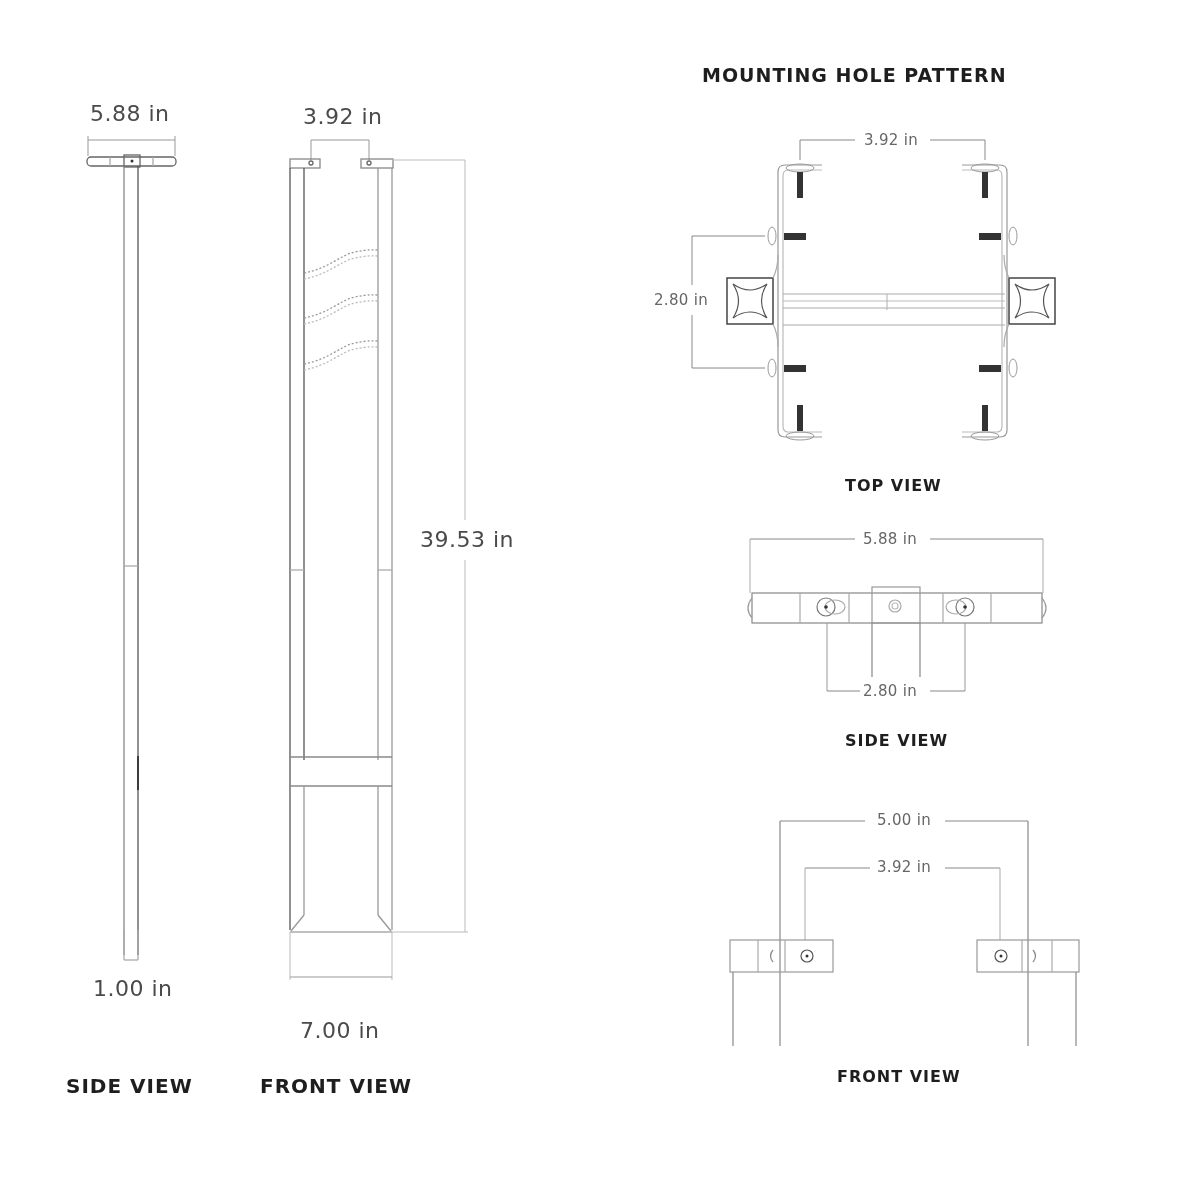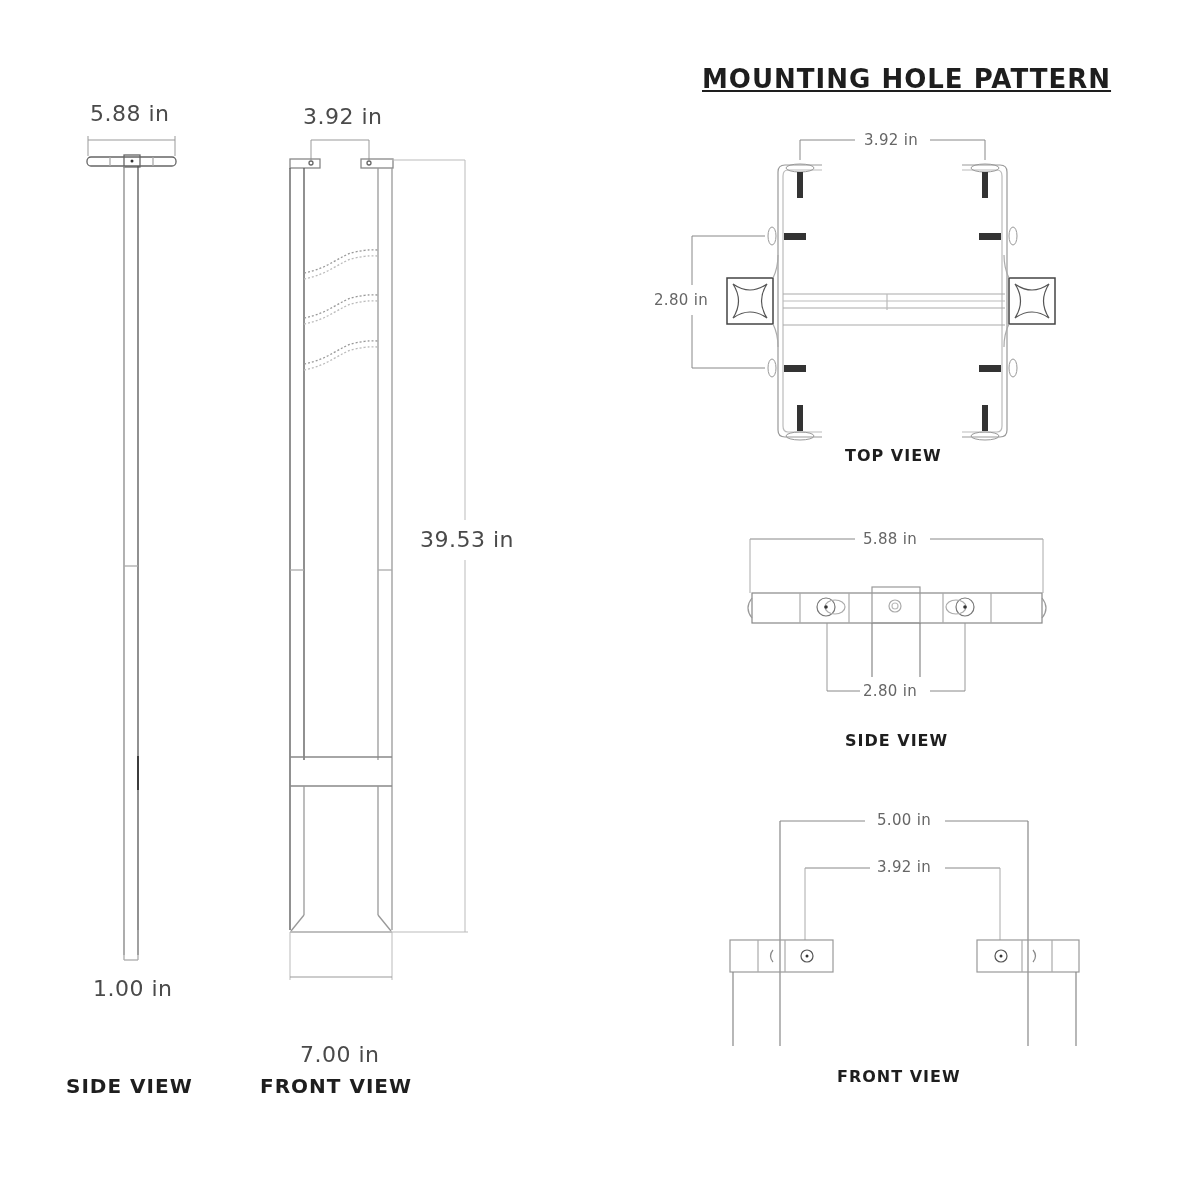--- a/index.html
+++ b/index.html
@@ -4,21 +4,21 @@
   <style>
     html, body { margin: 0; padding: 0; background: #ffffff; }
     body { width: 1200px; height: 1200px; position: relative; overflow: hidden;
            font-family: "DejaVu Sans", sans-serif; color: #333; }
     .lbl { position: absolute; font-family: "DejaVu Sans", sans-serif; font-weight: 400;
            color: #4a4a4a; white-space: nowrap; }
     .dim-lg { font-size: 22px; letter-spacing: 0.5px; }
     .dim-sm { font-size: 15px; color: #666; letter-spacing: 0.3px; }
     .title { position: absolute; font-family: "DejaVu Sans", sans-serif; font-weight: 600;
              color: #1e1e1e; white-space: nowrap; letter-spacing: 1px; }
-    .title-lg { font-size: 26px; text-decoration: underline; }
+    .title-lg { font-size: 19px; }
     .title-md { font-size: 20px; }
     .title-sm { font-size: 16px; }
     svg.drawing { position: absolute; left: 0; top: 0; }
   </style>
 </head>
 <body>
 
 <svg class="drawing" width="1200" height="1200" viewBox="0 0 1200 1200">
 
   <g stroke="#777" fill="none" stroke-width="1.3">
@@ -209,28 +209,28 @@
     <line x1="1076" y1="972" x2="1076" y2="1046" stroke="#888"></line>
   </g>
 </svg>
 
 <div class="lbl dim-lg" style="left:90px; top:101px;">5.88 in</div>
 <div class="lbl dim-lg" style="left:93px; top:976px;">1.00 in</div>
 <div class="title title-md" style="left:66px; top:1074px;">SIDE VIEW</div>
 
 <div class="lbl dim-lg" style="left:303px; top:104px;">3.92 in</div>
 <div class="lbl dim-lg" style="left:420px; top:527px;">39.53 in</div>
-<div class="lbl dim-lg" style="left:300px; top:1042px;">7.00 in</div>
+<div class="lbl dim-lg" style="left:300px; top:1018px;">7.00 in</div>
 <div class="title title-md" style="left:260px; top:1074px;">FRONT VIEW</div>
 
 <div class="title title-lg" style="left:702px; top:64px;">MOUNTING HOLE PATTERN</div>
 
 <div class="lbl dim-sm" style="left:864px; top:131px;">3.92 in</div>
 <div class="lbl dim-sm" style="left:654px; top:291px;">2.80 in</div>
-<div class="title title-sm" style="left:845px; top:446px;">TOP VIEW</div>
+<div class="title title-sm" style="left:845px; top:476px;">TOP VIEW</div>
 
 <div class="lbl dim-sm" style="left:863px; top:530px;">5.88 in</div>
 <div class="lbl dim-sm" style="left:863px; top:682px;">2.80 in</div>
 <div class="title title-sm" style="left:845px; top:731px;">SIDE VIEW</div>
 
 <div class="lbl dim-sm" style="left:877px; top:811px;">5.00 in</div>
 <div class="lbl dim-sm" style="left:877px; top:858px;">3.92 in</div>
 <div class="title title-sm" style="left:837px; top:1067px;">FRONT VIEW</div>
 
 </body></html>

